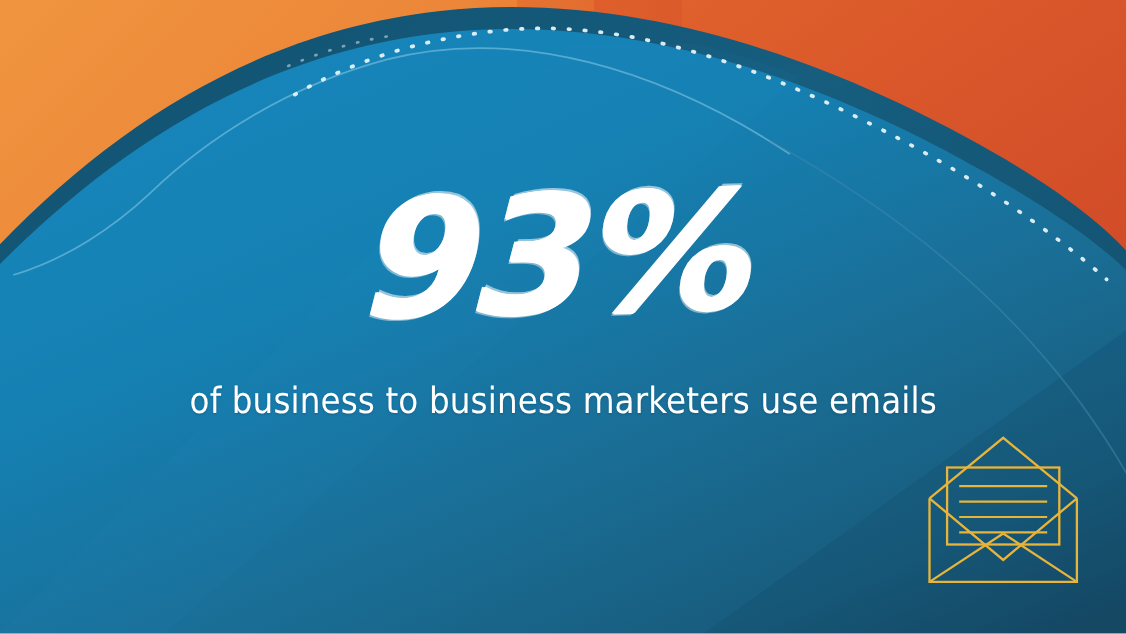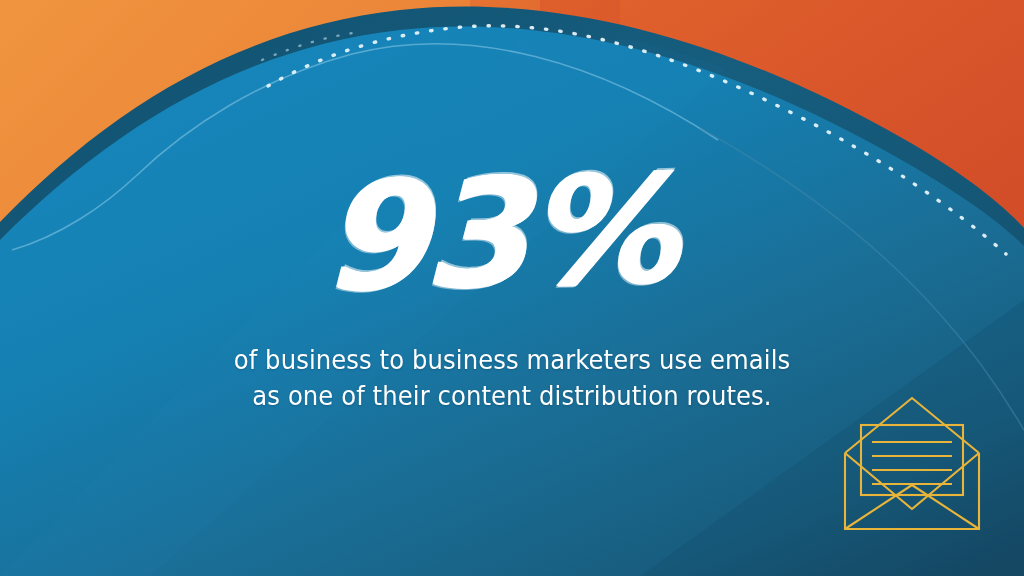--- a/index.html
+++ b/index.html
@@ -56,21 +56,21 @@
   }
   
   #stat-caption {
     position: absolute;
     left: 50%;
     transform: translateX(-50%);
     top: 342px;
     width: 720px;
     text-align: center;
     color: #ffffff;
-    font-size: 27px;
+    font-size: 33px;
     line-height: 1.34;
     letter-spacing: 0.1px;
     text-shadow: 0 1px 2px rgba(10,50,75,0.30);
   }
   #stat-caption .cap-line {
     display: block;
     white-space: nowrap;
   }
   
   #envelope-icon {
@@ -162,21 +162,20 @@
   </svg>
 
   <div class="content-layer">
 
     <div id="stat-figure">
       <span class="stat-value">93%</span>
     </div>
 
     <div id="stat-caption">
       <span class="cap-line">of business to business marketers use emails</span>
-      <span class="cap-line">as one of their content distribution routes.</span>
     </div>
 
     <div id="envelope-icon">
       <svg viewBox="0 0 152 152" aria-hidden="true">
         <g fill="none" stroke="#e8b43a" stroke-width="2.1" stroke-linejoin="miter" stroke-linecap="butt">
 
           <path d="M9,63 L76,8 L143,63"></path>
 
           <path d="M9,63 L9,139 L143,139 L143,63"></path>
 

